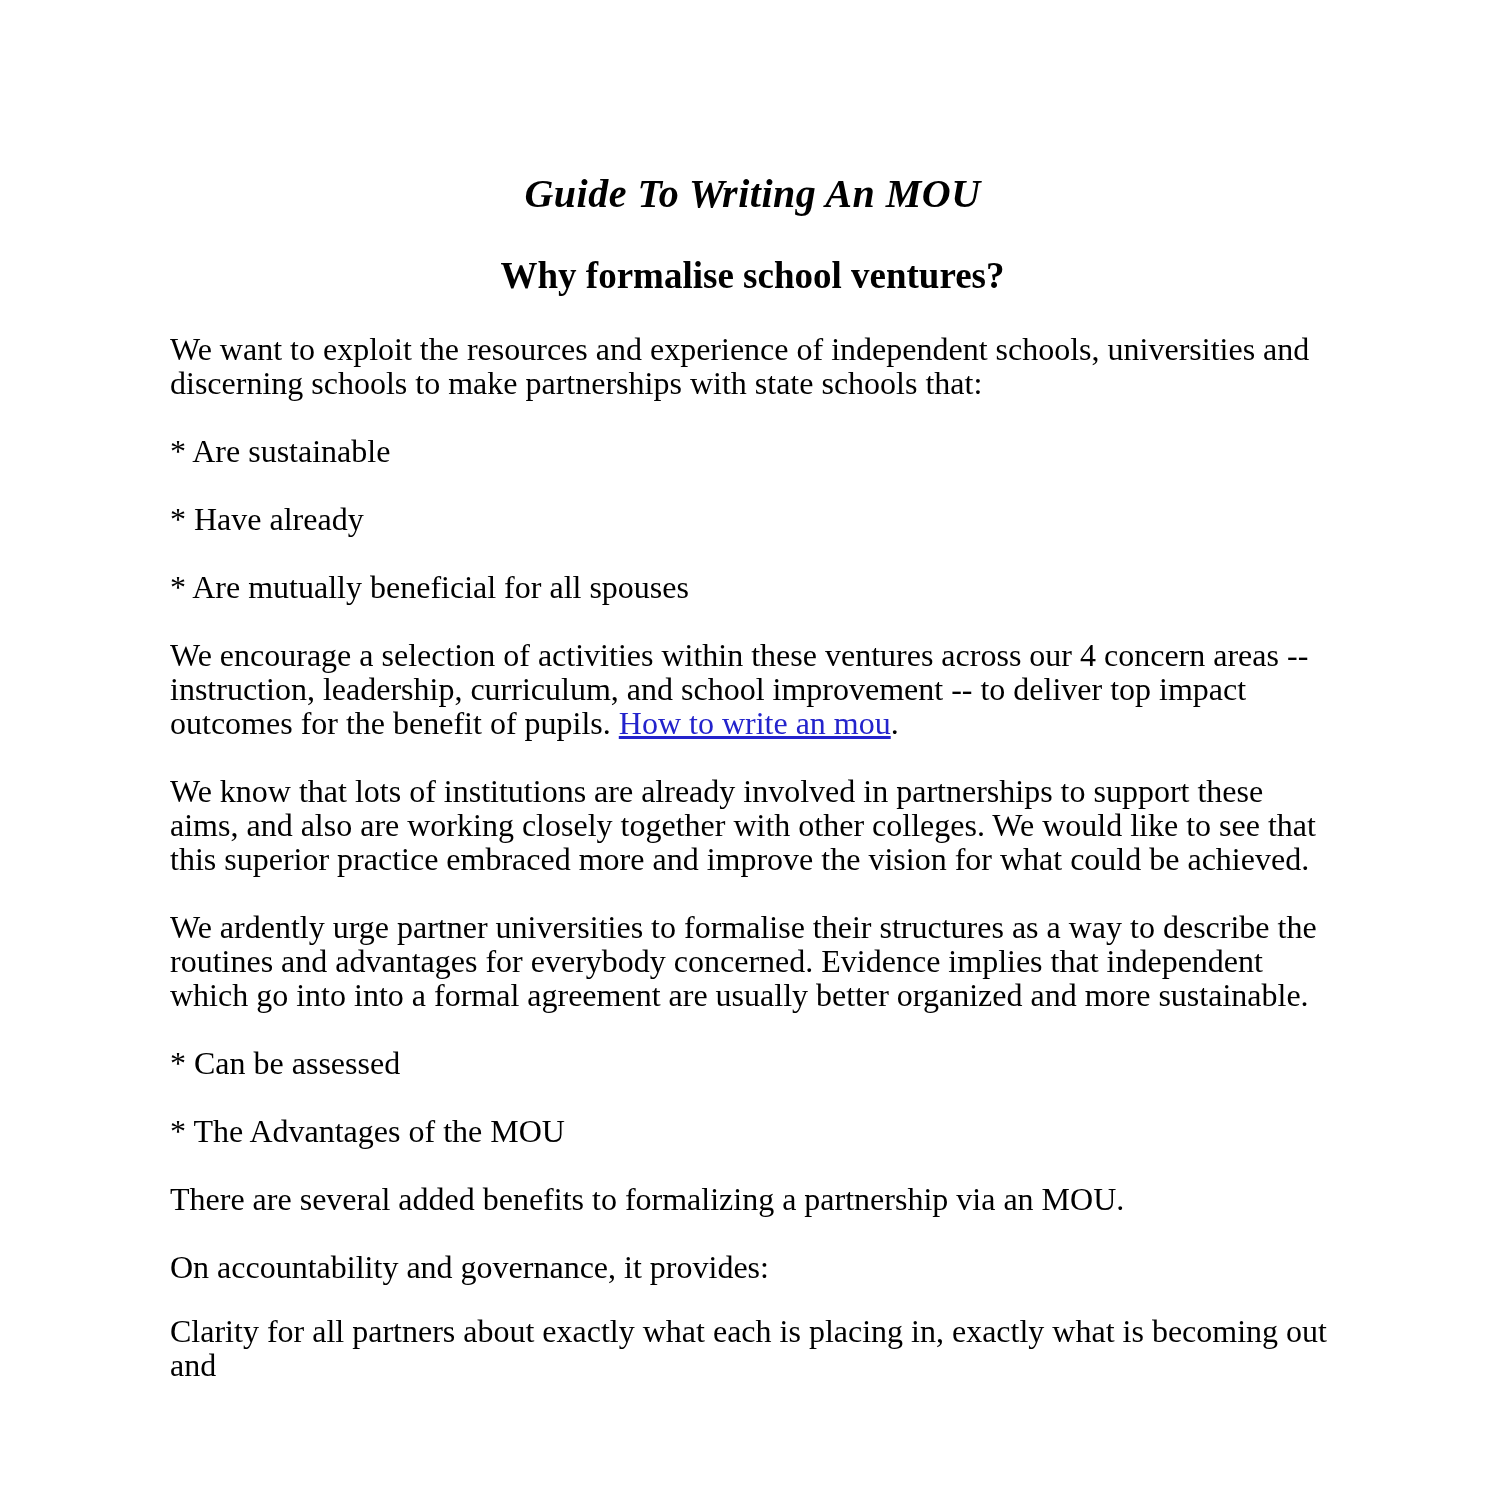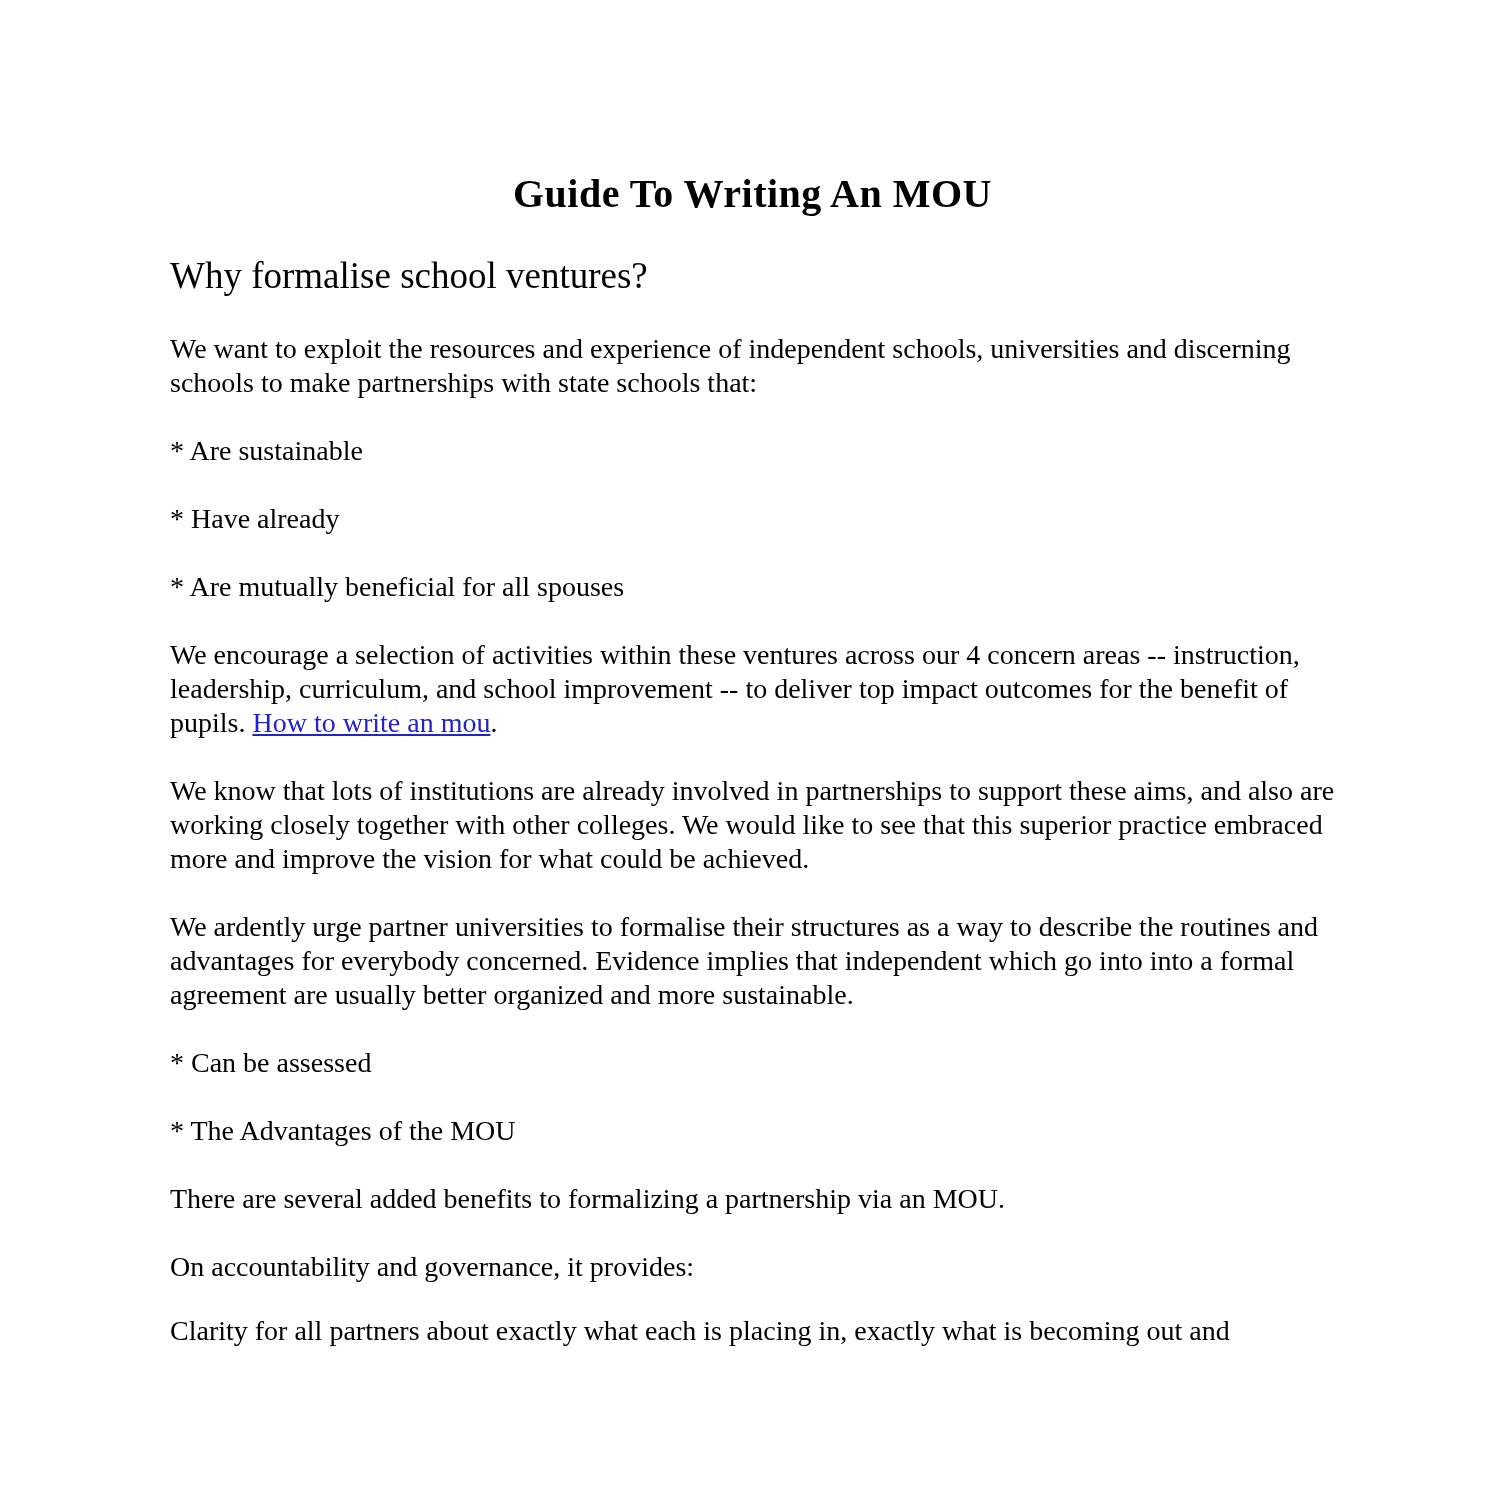--- a/index.html
+++ b/index.html
@@ -21,30 +21,32 @@
     padding: 170px 165px 0 170px;
     overflow: hidden;
   }
   h1.doc-title {
     margin: 0;
     font-size: 40px;
     line-height: 48px;
     font-weight: bold;
     text-align: center;
     letter-spacing: 0.5px;
+    font-style: italic;
   }
   h2.section-heading {
     margin: 36px 0 16px 0;
     font-size: 37px;
     line-height: 44px;
-    font-weight: normal;
+    font-weight: bold;
+    text-align: center;
   }
   p.body-text {
     margin: 34px 0 0 0;
-    font-size: 28px;
+    font-size: 32px;
     line-height: 34px;
     max-width: 1165px;
   }
   p.cut-off {
     margin-top: 30px;
   }
   a.doc-link {
     color: #2323cc;
     text-decoration: underline;
     cursor: pointer;

